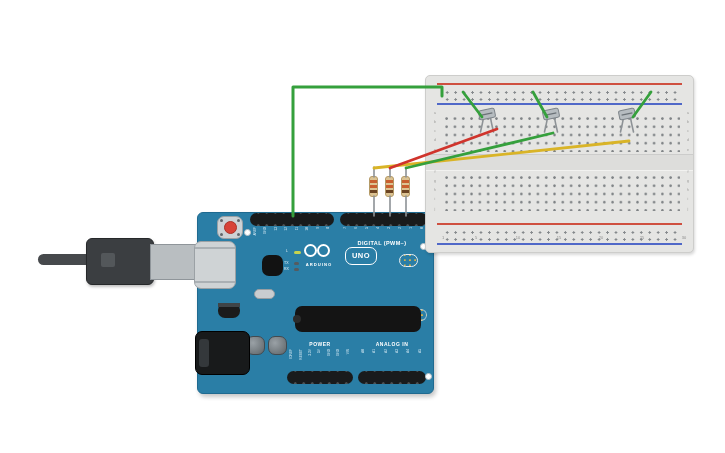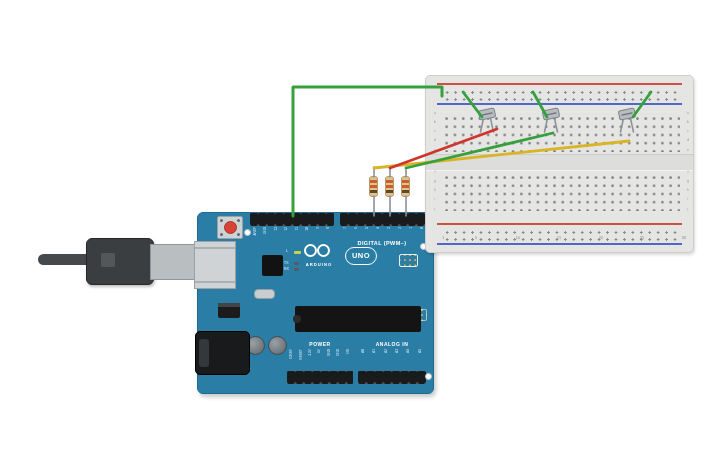--- a/index.html
+++ b/index.html
@@ -9,21 +9,21 @@
 
   
   .cable{left:38px;top:254px;width:56px;height:11px;background:#46494c;border-radius:6px;}
   .plug{left:86px;top:238px;width:66px;height:45px;background:#3b3e41;border:1px solid #26282a;border-radius:6px;box-shadow:1px 2px 3px rgba(0,0,0,.25);}
   .plug-badge{left:100px;top:252px;width:14px;height:14px;background:#53575a;border-radius:2px;}
   .shield{left:150px;top:244px;width:46px;height:34px;background:#b9bec1;border:1px solid #8f959a;}
 
   
   .arduino{left:197px;top:212px;width:235px;height:180px;background:#2a7ea6;border:1px solid #1f6a90;
            border-radius:6px;box-shadow:2px 3px 4px rgba(0,0,0,.22);}
-  .arduino .abs{position:absolute;}
+  .arduino .abs{position:absolute;border-radius:7px;}
   .usb-socket{left:-4px;top:28px;width:40px;height:46px;background:#cfd3d5;border:1px solid #9ba1a5;}
   .usb-socket::before{content:'';position:absolute;left:0;right:0;top:5px;height:2px;background:#aab0b4;}
   .usb-socket::after{content:'';position:absolute;left:0;right:0;bottom:5px;height:2px;background:#aab0b4;}
   .reset-base{left:19px;top:3px;width:24px;height:21px;background:#cdd2d5;border:1px solid #9aa0a4;border-radius:2px;}
   .reset-cap{left:6px;top:4px;width:11px;height:11px;background:#d84338;border:1px solid #a93228;border-radius:50%;}
   .pin-dot{width:3px;height:3px;background:#61666a;border-radius:50%;}
   .header-strip{background-color:#191b1c;background-image:radial-gradient(circle,#4e5356 1.2px,rgba(0,0,0,0) 1.45px);
                 background-size:8.5px 13px;background-position:4px 6px;border-radius:1px;}
   .strip-left{left:52px;top:0;width:84px;height:13px;}
   .strip-right{left:142px;top:0;width:88px;height:13px;}

